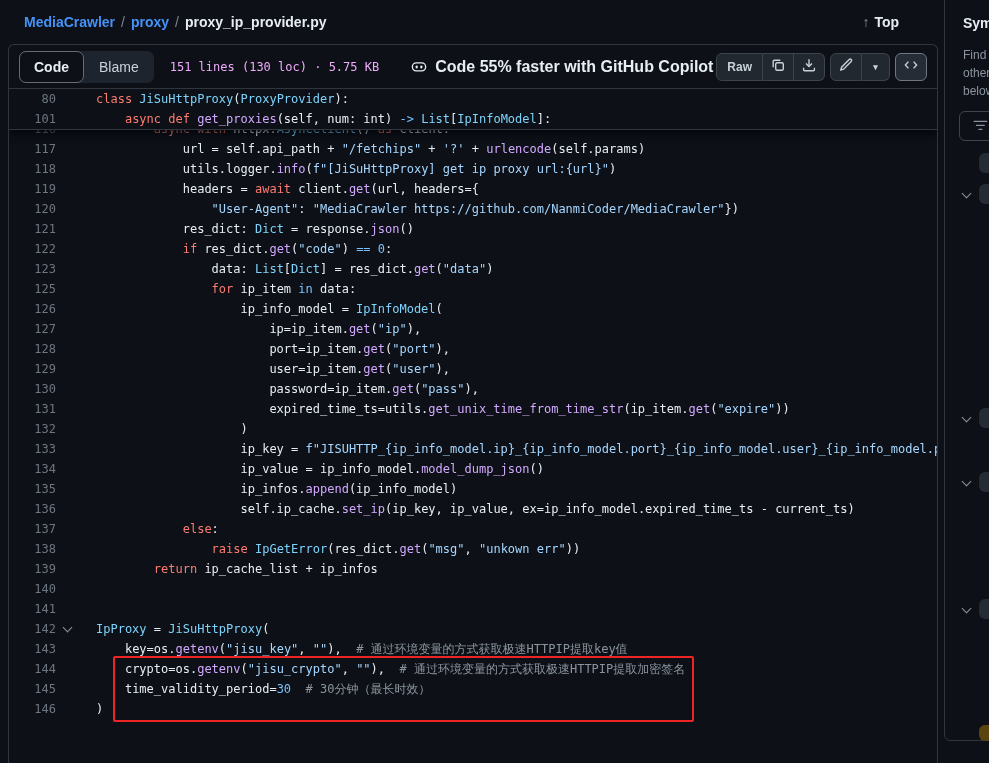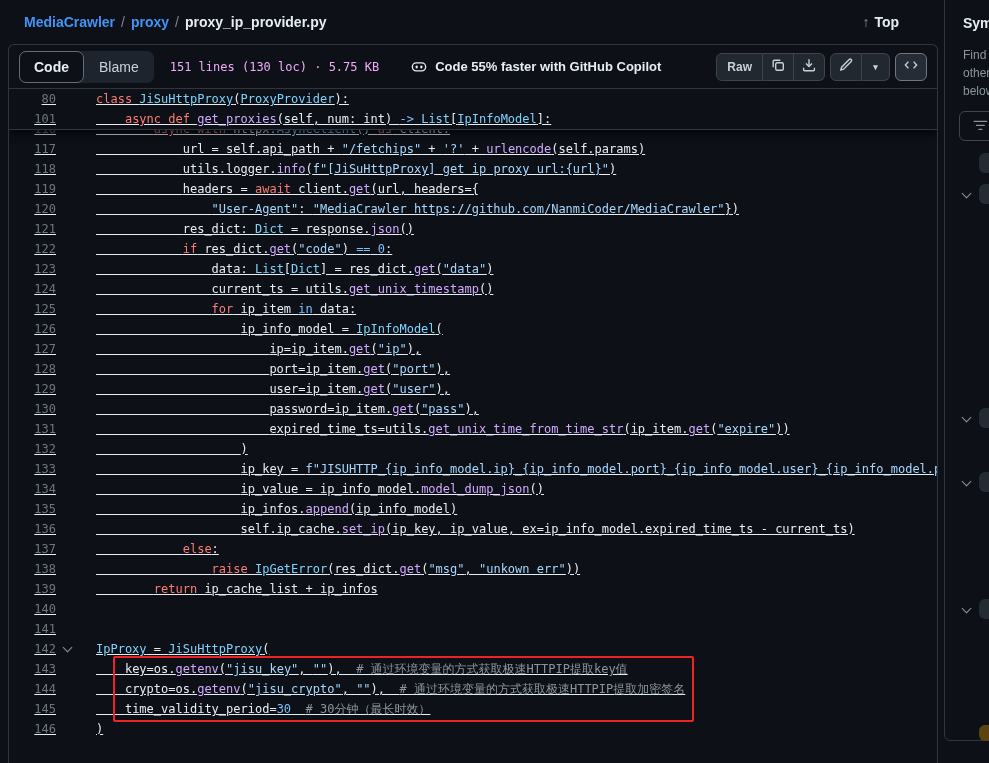--- a/index.html
+++ b/index.html
@@ -25,40 +25,40 @@
            border:1px solid #30363d; border-bottom:none; border-radius:6px 6px 0 0; background:#0d1117; }
   .file-header { height:44px; border-bottom:1px solid #30363d; display:flex; align-items:center; padding:0 10px; }
 
   .seg { display:flex; align-items:flex-start; background:#1e242d; border-radius:7px; height:32px; }
   .seg-btn { height:32px; padding:0 14px; border-radius:7px; border:1px solid transparent; background:transparent;
              color:#c9d1d9; font-size:14px; cursor:pointer; font-family:inherit; }
   .seg-btn.active { background:#0d1117; border:1px solid #656c76; color:#e6edf3; font-weight:600; }
 
   .meta { margin-left:16px; color:#f0abfc; font-size:12px; font-family:"DejaVu Sans Mono", monospace; white-space:nowrap; }
 
-  .copilot { display:flex; align-items:center; gap:8px; margin-left:32px; font-size:13px; font-weight:600; color:#e6edf3; white-space:nowrap; }
+  .copilot { display:flex; align-items:center; gap:8px; margin-left:32px; font-size:16px; font-weight:600; color:#e6edf3; white-space:nowrap; }
   .copilot svg { display:block; }
 
   .actions { margin-left:auto; display:flex; align-items:center; gap:5px; }
   .btn-group { display:flex; }
   .btn { height:28px; min-width:28px; display:flex; align-items:center; justify-content:center; padding:0 10px;
          background:#212830; border:1px solid #3d444d; color:#c9d1d9; font-size:12px; font-weight:600;
          cursor:pointer; font-family:inherit; }
   .btn-group .btn + .btn { border-left:none; }
   .btn-group .btn:first-child { border-radius:6px 0 0 6px; }
   .btn-group .btn:last-child { border-radius:0 6px 6px 0; }
   .btn.icon-only { padding:0 7px; }
   .btn .caret { font-size:9px; color:#c9d1d9; }
   .btn.sym-toggle { border-radius:6px; border:1px solid #6e7681; background:#262c36; }
 
   
   .code-area { position:relative; height:673px; overflow:hidden;
                font-family:"DejaVu Sans Mono", monospace; font-size:12px; }
   .rows { padding-top:30px; }
-  .crow { display:flex; height:20px; line-height:20px;text-decoration:underline; }
+  .crow { display:flex; height:20px; line-height:20px; }
   .ln { width:47px; flex:none; text-align:right; color:#6e7681; cursor:pointer; }
   .gutter { width:24px; flex:none; position:relative; }
   .codetext { white-space:pre; padding-left:16px; }
   .tk-k { color:#ff7b72; } .tk-f { color:#d2a8ff; } .tk-s { color:#a5d6ff; }
   .tk-o { color:#79c0ff; } .tk-n { color:#79c0ff; } .tk-t { color:#7dd3fc; }
   .tk-c { color:#8b949e; } .tk-p { color:#e6edf3; }
 
   .sticky { position:absolute; top:0; left:0; right:0; background:#0d1117; z-index:4;
             border-bottom:1px solid #30363d; box-shadow:0 4px 7px rgba(1,4,9,.75); }
 
@@ -197,25 +197,20 @@
           <span class="ln">122</span>
           <span class="gutter"></span>
           <span class="codetext">            <span class="tk-k">if</span><span class="tk-p"> res_dict.</span><span class="tk-f">get</span><span class="tk-p">(</span><span class="tk-s">"code"</span><span class="tk-p">) </span><span class="tk-o">==</span><span class="tk-p"> </span><span class="tk-n">0</span><span class="tk-p">:</span></span>
         </div>
         <div class="crow">
           <span class="ln">123</span>
           <span class="gutter"></span>
           <span class="codetext">                <span class="tk-p">data: </span><span class="tk-t">List</span><span class="tk-p">[</span><span class="tk-t">Dict</span><span class="tk-p">] = res_dict.</span><span class="tk-f">get</span><span class="tk-p">(</span><span class="tk-s">"data"</span><span class="tk-p">)</span></span>
         </div>
         <div class="crow">
-          <span class="ln">124</span>
-          <span class="gutter"></span>
-          <span class="codetext">                <span class="tk-p">current_ts = utils.</span><span class="tk-f">get_unix_timestamp</span><span class="tk-p">()</span></span>
-        </div>
-        <div class="crow">
           <span class="ln">125</span>
           <span class="gutter"></span>
           <span class="codetext">                <span class="tk-k">for</span><span class="tk-p"> ip_item </span><span class="tk-o">in</span><span class="tk-p"> data:</span></span>
         </div>
         <div class="crow">
           <span class="ln">126</span>
           <span class="gutter"></span>
           <span class="codetext">                    <span class="tk-p">ip_info_model = </span><span class="tk-t">IpInfoModel</span><span class="tk-p">(</span></span>
         </div>
         <div class="crow">

